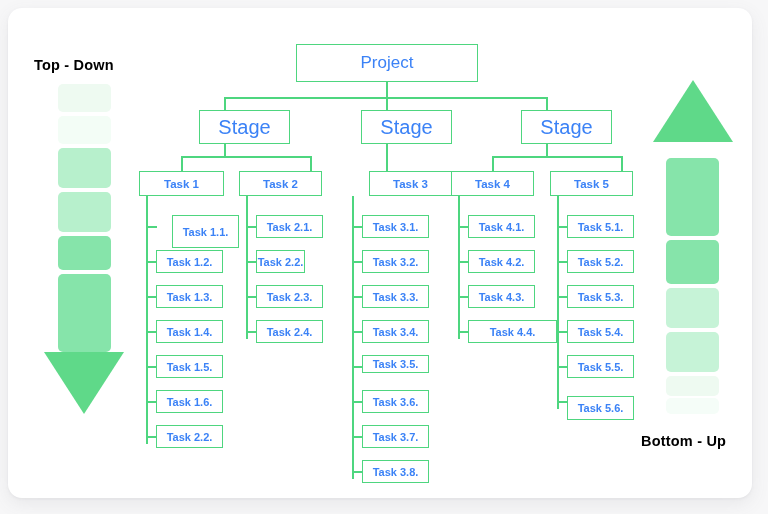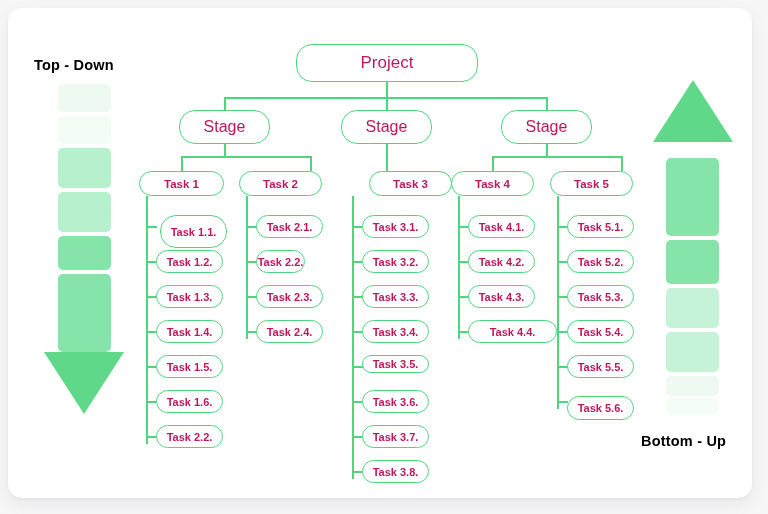--- a/index.html
+++ b/index.html
@@ -26,26 +26,26 @@
     border-left:40px solid transparent;border-right:40px solid transparent;
     border-top:62px solid #5fd989;
   }
   .head.up{
     border-left:40px solid transparent;border-right:40px solid transparent;
     border-bottom:62px solid #5fd989;
   }
   
   .node{
     position:absolute;box-sizing:border-box;
-    border:1.6px solid #4ed67f;border-radius:16px;background:#fff;
+    border:1.6px solid #4ed67f;border-radius:0;background:#fff;
     display:flex;align-items:center;justify-content:center;
-    color:#be185d;white-space:nowrap;
+    color:#3b82f6;white-space:nowrap;
   }
   .node.root{font-size:17px;}
-  .node.stage{font-size:16px;}
+  .node.stage{font-size:20px;margin-left:20px;}
   .node.task{font-size:11.5px;font-weight:600;}
   .node.sub{font-size:11px;font-weight:600;}
   .ln{position:absolute;background:#4ed67f;}
   .ln.h{height:1.6px;}
   .ln.v{width:1.6px;}
 </style>
 </head>
 <body>
 
 <div id="card">
@@ -102,21 +102,21 @@
 
     <div class="node task" style="left:131px;top:163px;width:85px;height:25px;">Task 1</div>
     <div class="ln v" style="left:138px;top:188px;height:248px;"></div>
     <div class="ln h" style="left:138px;top:218.4px;width:11px;"></div>
     <div class="ln h" style="left:138px;top:253.4px;width:11px;"></div>
     <div class="ln h" style="left:138px;top:288.4px;width:11px;"></div>
     <div class="ln h" style="left:138px;top:323.4px;width:11px;"></div>
     <div class="ln h" style="left:138px;top:358.4px;width:11px;"></div>
     <div class="ln h" style="left:138px;top:393.4px;width:11px;"></div>
     <div class="ln h" style="left:138px;top:428.4px;width:11px;"></div>
-    <div class="node sub" style="left:152px;top:207px;width:67px;height:33px;">Task 1.1.</div>
+    <div class="node sub" style="left:164px;top:207px;width:67px;height:33px;">Task 1.1.</div>
     <div class="node sub" style="left:148px;top:242px;width:67px;height:23px;">Task 1.2.</div>
     <div class="node sub" style="left:148px;top:277px;width:67px;height:23px;">Task 1.3.</div>
     <div class="node sub" style="left:148px;top:312px;width:67px;height:23px;">Task 1.4.</div>
     <div class="node sub" style="left:148px;top:347px;width:67px;height:23px;">Task 1.5.</div>
     <div class="node sub" style="left:148px;top:382px;width:67px;height:23px;">Task 1.6.</div>
     <div class="node sub" style="left:148px;top:417px;width:67px;height:23px;">Task 2.2.</div>
 
     <div class="node task" style="left:231px;top:163px;width:83px;height:25px;">Task 2</div>
     <div class="ln v" style="left:238px;top:188px;height:143px;"></div>
     <div class="ln h" style="left:238px;top:218.4px;width:11px;"></div>

